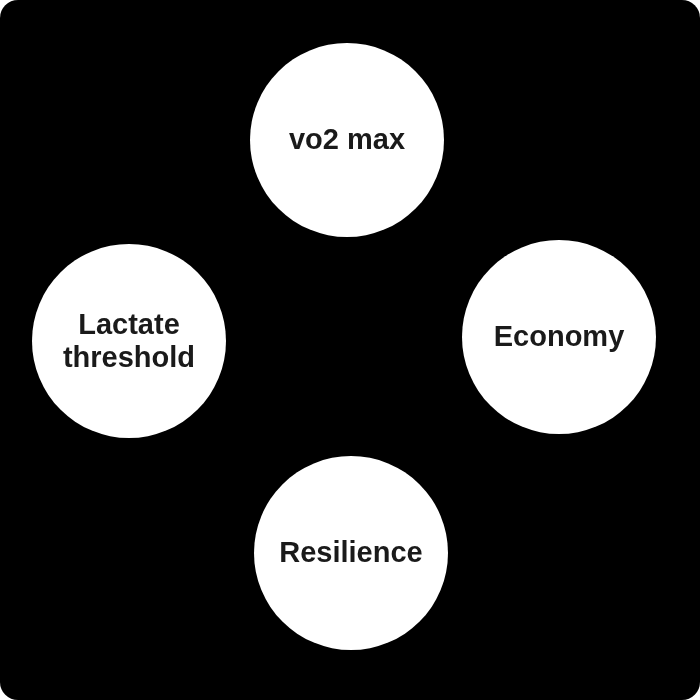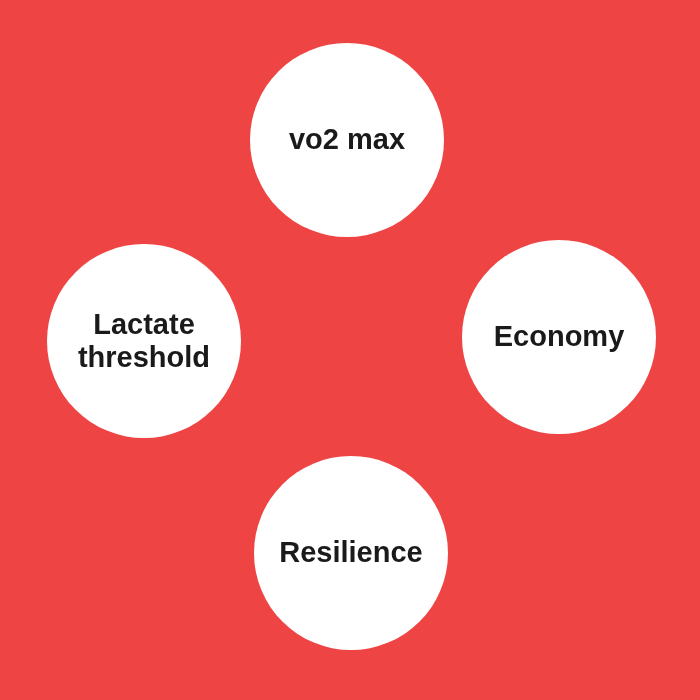--- a/index.html
+++ b/index.html
@@ -3,23 +3,24 @@
 <meta charset="utf-8">
 <style>
   html, body {
     margin: 0;
     padding: 0;
   }
   .canvas {
     position: relative;
     width: 700px;
     height: 700px;
-    background: #ef4444;
+    background: #000000;
     overflow: hidden;
     font-family: "Liberation Sans", "DejaVu Sans", sans-serif;
+    border-radius: 18px;
   }
   .node {
     position: absolute;
     width: 194px;
     height: 194px;
     border-radius: 50%;
     background: #ffffff;
     display: flex;
     align-items: center;
     justify-content: center;
@@ -27,21 +28,21 @@
   }
   .node-label {
     font-size: 29px;
     font-weight: 700;
     color: #1a1a1a;
     line-height: 1.15;
     padding: 0 20px;
   }
   
   .node-top    { left: 250px; top: 43px;  }
-  .node-left   { left: 47px;  top: 244px; justify-content: center; }
+  .node-left   { left: 32px;  top: 244px; justify-content: center; }
   .node-right  { left: 462px; top: 240px; justify-content: center; }
   .node-bottom { left: 254px; top: 456px; }
 </style>
 </head>
 <body>
 
 <div class="canvas">
 
   <div class="node node-top">
     <span class="node-label">vo2 max</span>

